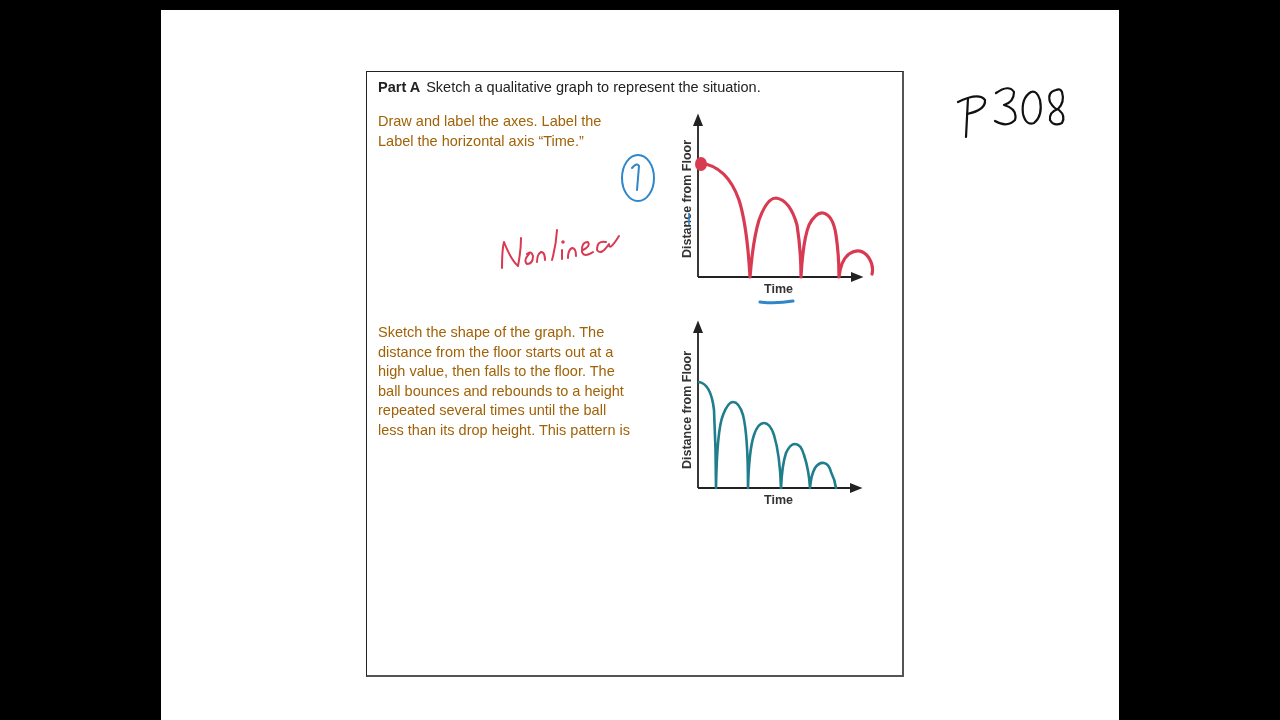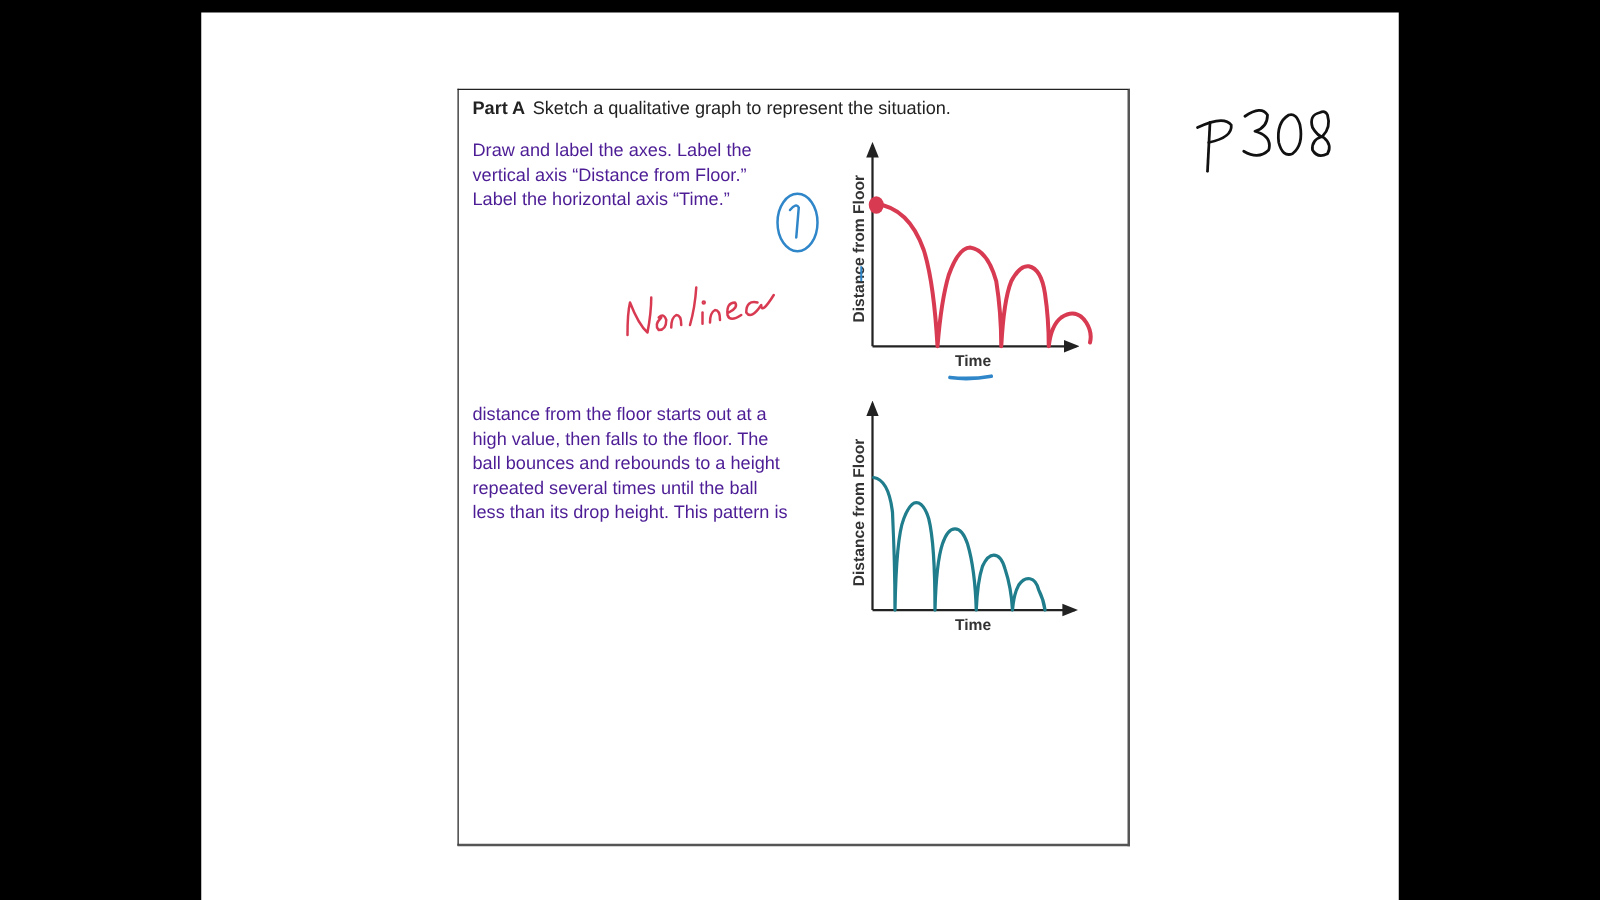--- a/index.html
+++ b/index.html
@@ -1,21 +1,21 @@
 <!DOCTYPE html>
 <html><head>
 <meta charset="utf-8">
 <style>
   html,body{margin:0;padding:0;}
   body{width:1280px;height:720px;background:#000;position:relative;overflow:hidden;font-family:"Liberation Sans",sans-serif;}
   .page{position:absolute;left:161px;top:0;width:958px;height:720px;background:#fff;margin-top:10px;}
   .box{position:absolute;left:205px;top:61px;width:535px;height:603px;border:1px solid #222;border-right:2px solid #555;border-bottom:2px solid #555;background:#fff;}
   .title{position:absolute;left:11px;top:7px;font-size:14.5px;color:#222;white-space:nowrap;}
   .title b{font-weight:bold;margin-right:6px;}
-  .para{position:absolute;left:11px;font-size:14.5px;line-height:19.6px;color:#4c1d95;width:290px;}
+  .para{position:absolute;left:11px;font-size:14.5px;line-height:19.6px;color:#a16207;width:290px;}
   .p1{top:40px;}
   .p2{top:251px;}
   svg{position:absolute;left:0;top:0;overflow:visible;}
 </style>
 </head>
 <body>
 
 <div class="page">
 
   <svg width="958" height="720" style="pointer-events:none">
@@ -30,25 +30,25 @@
 
       <path d="M895 80 Q886 82 889 92 Q893 99 898 100 Q905 106 901 113 Q893 117 889 110 Q888 102 897 99 Q904 92 901 82 Q899 78 895 80 Z"></path>
     </g>
   </svg>
 
   <div class="box">
     <div class="title"><b>Part A</b><span>Sketch a qualitative graph to represent the situation.</span></div>
 
     <div class="para p1">
       <div>Draw and label the axes. Label the</div>
-      <div>vertical axis “Distance from Floor.”</div>
       <div>Label the horizontal axis “Time.”</div>
     </div>
 
     <div class="para p2">
+      <div>Sketch the shape of the graph. The</div>
       <div>distance from the floor starts out at a</div>
       <div>high value, then falls to the floor. The</div>
       <div>ball bounces and rebounds to a height</div>
       <div>repeated several times until the ball</div>
       <div>less than its drop height. This pattern is</div>
     </div>
   </div>
 
   <svg width="958" height="720">
     <defs>

